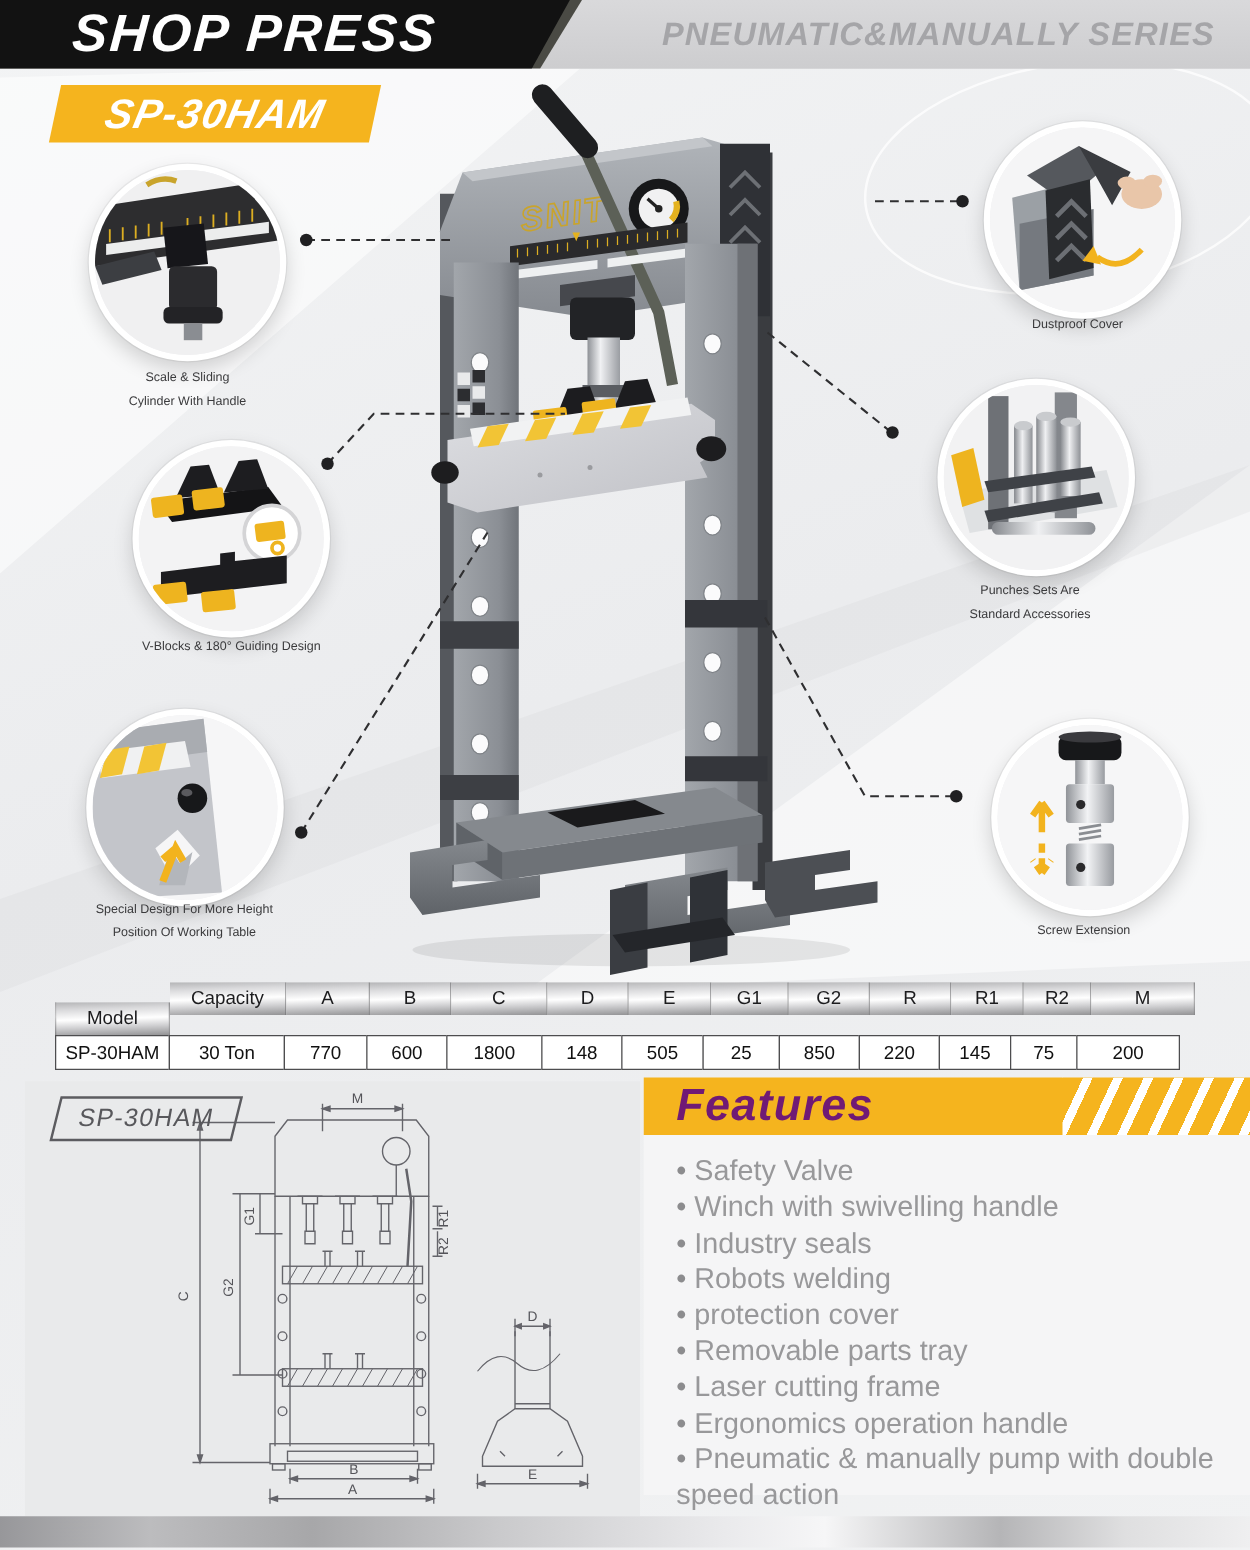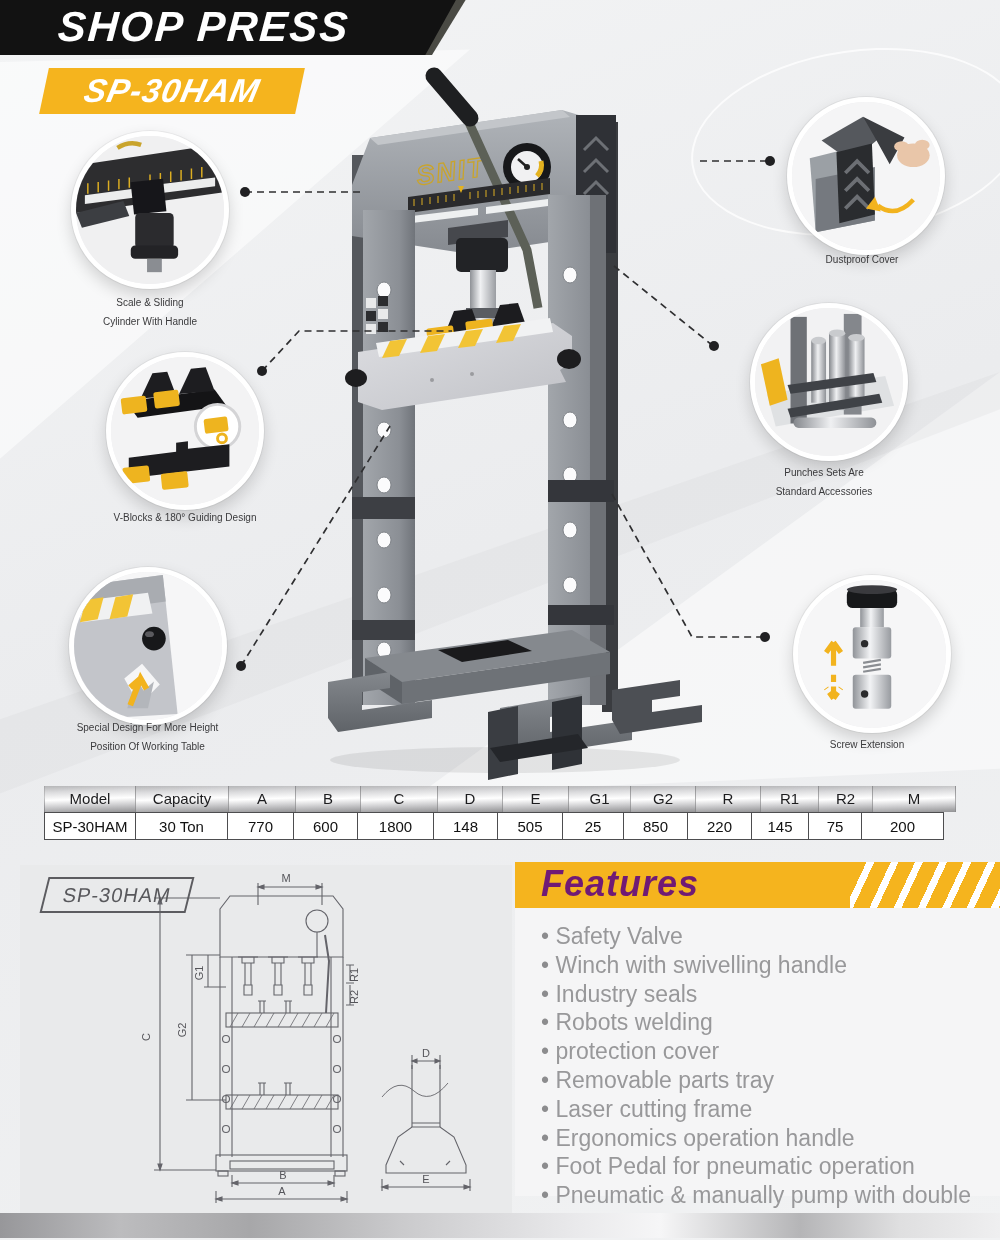--- a/index.html
+++ b/index.html
@@ -39,21 +39,21 @@
     box-shadow:0 0 0 1px rgba(0,0,0,.05),0 7px 16px rgba(0,0,0,.16);}
   .circle svg{display:block;width:100%;height:100%;}
   .clabel{position:absolute;text-align:center;font-size:10px;line-height:19px;color:#3a3a3c;}
 
   
   .spec{position:absolute;left:44px;top:786px;width:912px;}
   .spec-row{display:flex;}
   .spec-h{height:26px;line-height:26px;text-align:center;font-size:15px;color:#1c1c1e;
     background:linear-gradient(178deg,#90909298 0%,#dadadc 22%,#ffffff 50%,#d0d0d2 72%,#939395 100%);
     border-right:1px solid rgba(110,110,112,.55);box-sizing:border-box;}
-  .spec-h:first-child{border-left:1px solid rgba(110,110,112,.4);}
+  .spec-h:first-child{border-left:1px solid rgba(110,110,112,.4);margin-top:16px;}
   .spec-d{height:28px;line-height:28px;text-align:center;font-size:15px;color:#111;
     background:#fff;border:1px solid #4d4d4f;box-sizing:border-box;margin-left:-1px;}
   .spec-d:first-child{margin-left:0;}
 
   
   .draw-panel{position:absolute;left:20px;top:865px;width:492px;height:348px;background:#e9eaeb;}
   .draw-badge{position:absolute;left:24px;top:12px;width:142px;height:32px;border:2px solid #5c5c60;
     transform:skewX(-14deg);display:flex;align-items:center;justify-content:center;background:transparent;}
   .draw-badge span{font-size:20px;color:#58585c;transform:skewX(4deg);letter-spacing:1px;}
 
@@ -76,20 +76,23 @@
 </style>
 </head>
 <body>
 
 <div class="page">
   <div class="sweep1"></div>
   <div class="sweep2"></div>
   <div class="sweep3"></div>
   <div class="arc"></div>
 
+  <div class="banner-gray">
+    <div class="banner-series">PNEUMATIC&amp;MANUALLY SERIES</div>
+  </div>
   <div class="banner-black"></div>
   <div class="banner-black2"></div>
   <div class="brand">SHOP PRESS</div>
   <div class="badge" style="background:#F5B41E;">
     <span>SP-30HAM</span>
   </div>
 
   <svg class="press" width="390" height="720" viewBox="0 0 390 720">
     <defs>
       <linearGradient id="gHead" x1="0" y1="0" x2="0" y2="1">
@@ -543,19 +546,18 @@
   <div class="feat-list">
     <ul>
       <li>Safety Valve</li>
       <li>Winch with swivelling handle</li>
       <li>Industry seals</li>
       <li>Robots welding</li>
       <li>protection cover</li>
       <li>Removable parts tray</li>
       <li>Laser cutting frame</li>
       <li>Ergonomics operation handle</li>
-      <li>Foot Pedal for pneumatic operation</li>
       <li>Pneumatic &amp; manually pump with double speed action</li>
     </ul>
   </div>
 
   <div class="silver-bar"></div>
 </div>
 
 </body></html>

